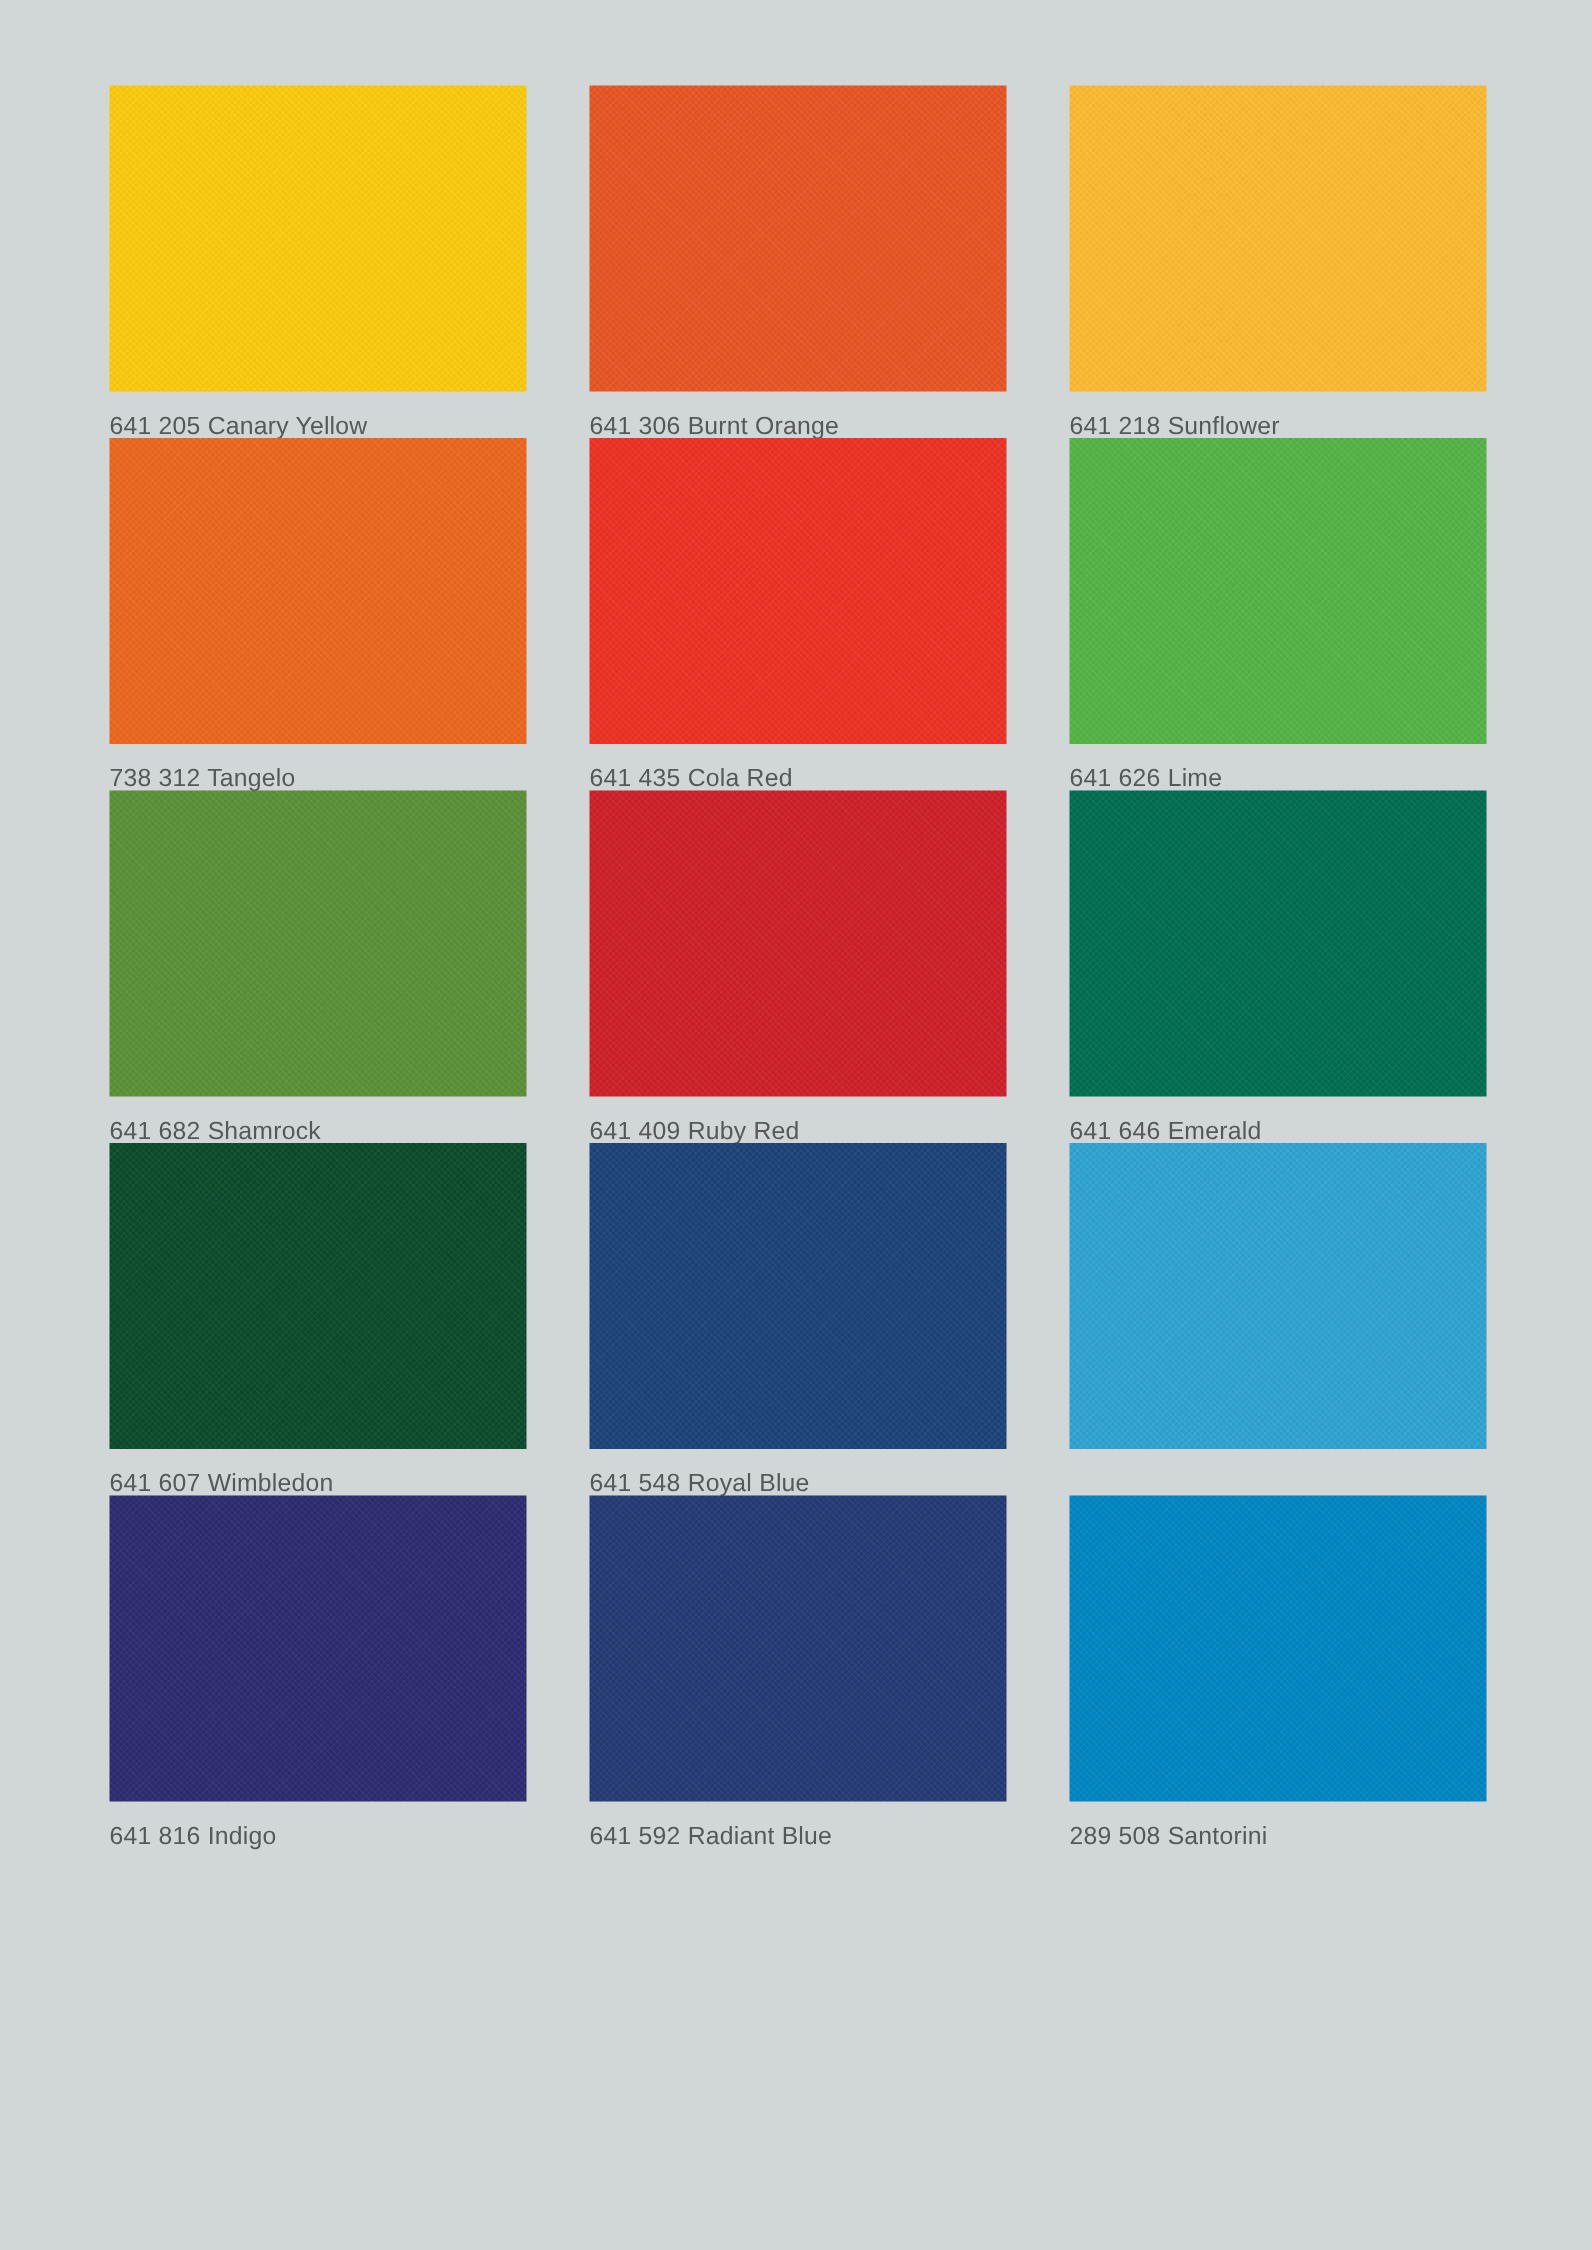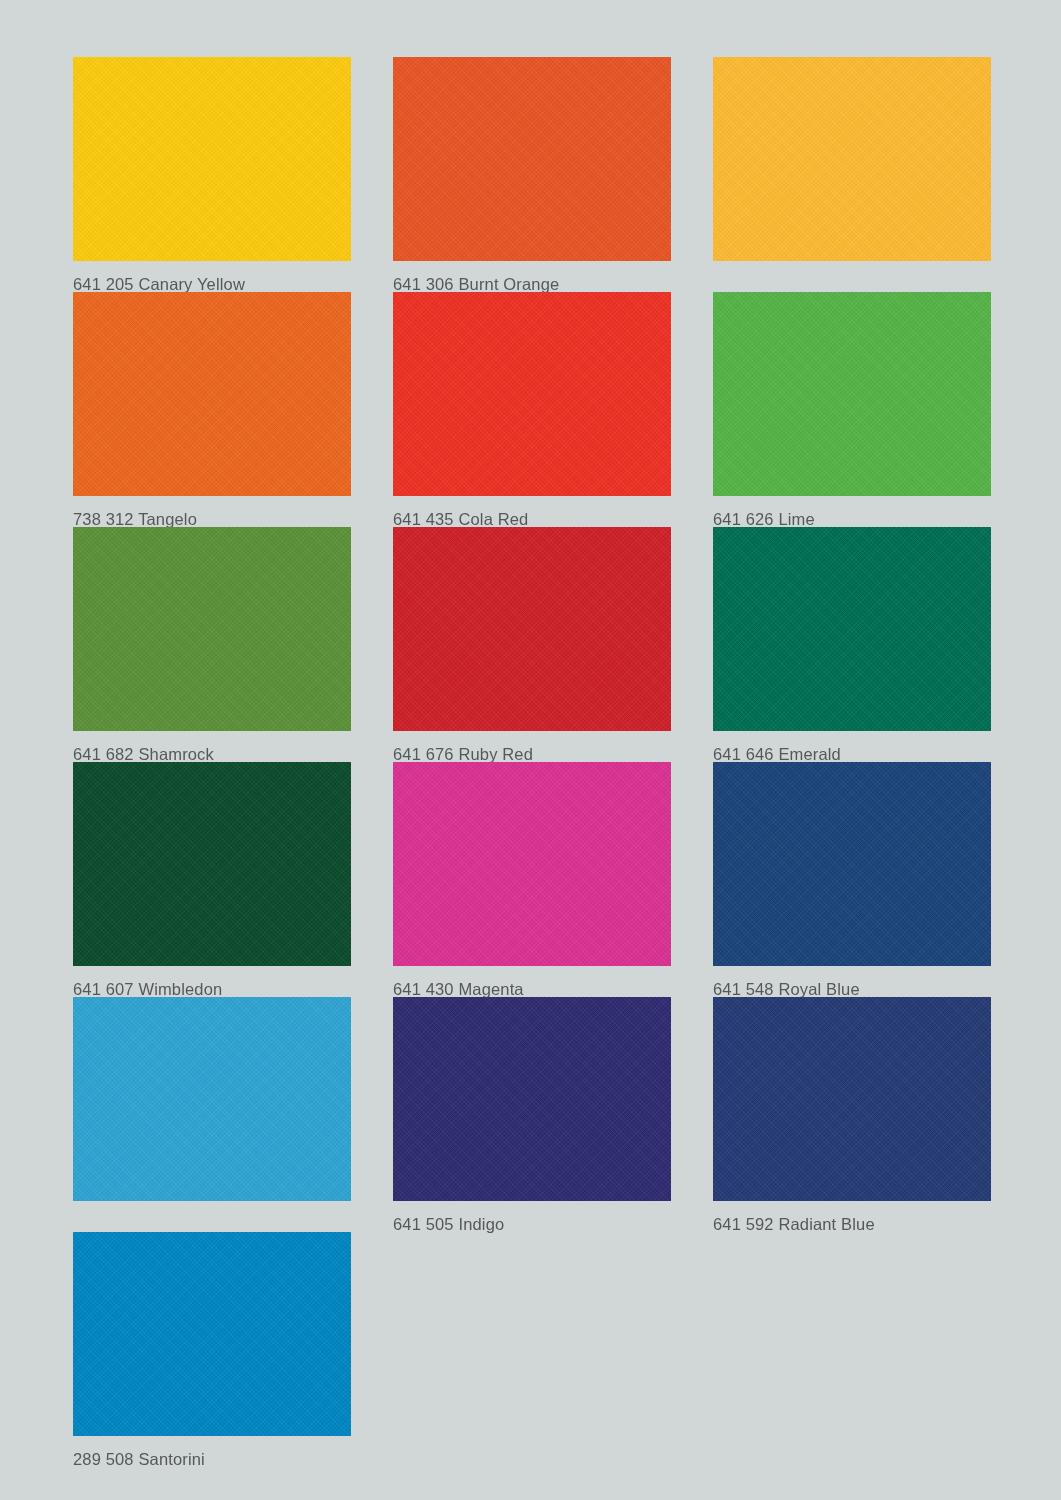--- a/index.html
+++ b/index.html
@@ -64,63 +64,60 @@
       <div class="swatch-cell">
         <div class="swatch-chip" style="background-color: rgb(252, 203, 14);"></div>
         <div class="swatch-label">641 205 Canary Yellow</div>
       </div>
       <div class="swatch-cell">
         <div class="swatch-chip" style="background-color: rgb(232, 85, 37);"></div>
         <div class="swatch-label">641 306 Burnt Orange</div>
       </div>
       <div class="swatch-cell">
         <div class="swatch-chip" style="background-color: rgb(252, 187, 50);"></div>
+        <div class="swatch-label">641 218 Sunflower</div>
       </div>
       <div class="swatch-cell">
         <div class="swatch-chip" style="background-color: rgb(236, 103, 30);"></div>
         <div class="swatch-label">738 312 Tangelo</div>
       </div>
       <div class="swatch-cell">
         <div class="swatch-chip" style="background-color: rgb(238, 49, 36);"></div>
         <div class="swatch-label">641 435 Cola Red</div>
       </div>
       <div class="swatch-cell">
         <div class="swatch-chip" style="background-color: rgb(85, 180, 70);"></div>
         <div class="swatch-label">641 626 Lime</div>
       </div>
       <div class="swatch-cell">
         <div class="swatch-chip" style="background-color: rgb(91, 145, 56);"></div>
         <div class="swatch-label">641 682 Shamrock</div>
       </div>
       <div class="swatch-cell">
         <div class="swatch-chip" style="background-color: rgb(206, 32, 41);"></div>
-        <div class="swatch-label">641 676 Ruby Red</div>
+        <div class="swatch-label">641 409 Ruby Red</div>
       </div>
       <div class="swatch-cell">
         <div class="swatch-chip" style="background-color: rgb(0, 110, 82);"></div>
         <div class="swatch-label">641 646 Emerald</div>
       </div>
       <div class="swatch-cell">
         <div class="swatch-chip" style="background-color: rgb(11, 75, 44);"></div>
         <div class="swatch-label">641 607 Wimbledon</div>
       </div>
       <div class="swatch-cell">
-        <div class="swatch-chip" style="background-color: rgb(219, 49, 146);"></div>
-        <div class="swatch-label">641 430 Magenta</div>
-      </div>
-      <div class="swatch-cell">
         <div class="swatch-chip" style="background-color: rgb(27, 67, 121);"></div>
         <div class="swatch-label">641 548 Royal Blue</div>
       </div>
       <div class="swatch-cell">
         <div class="swatch-chip" style="background-color: rgb(47, 164, 210);"></div>
       </div>
       <div class="swatch-cell">
         <div class="swatch-chip" style="background-color: rgb(46, 43, 113);"></div>
-        <div class="swatch-label">641 505 Indigo</div>
+        <div class="swatch-label">641 816 Indigo</div>
       </div>
       <div class="swatch-cell">
         <div class="swatch-chip" style="background-color: rgb(37, 58, 117);"></div>
         <div class="swatch-label">641 592 Radiant Blue</div>
       </div>
       <div class="swatch-cell">
         <div class="swatch-chip" style="background-color: rgb(0, 134, 195);"></div>
         <div class="swatch-label">289 508 Santorini</div>
       </div>
     </div>

